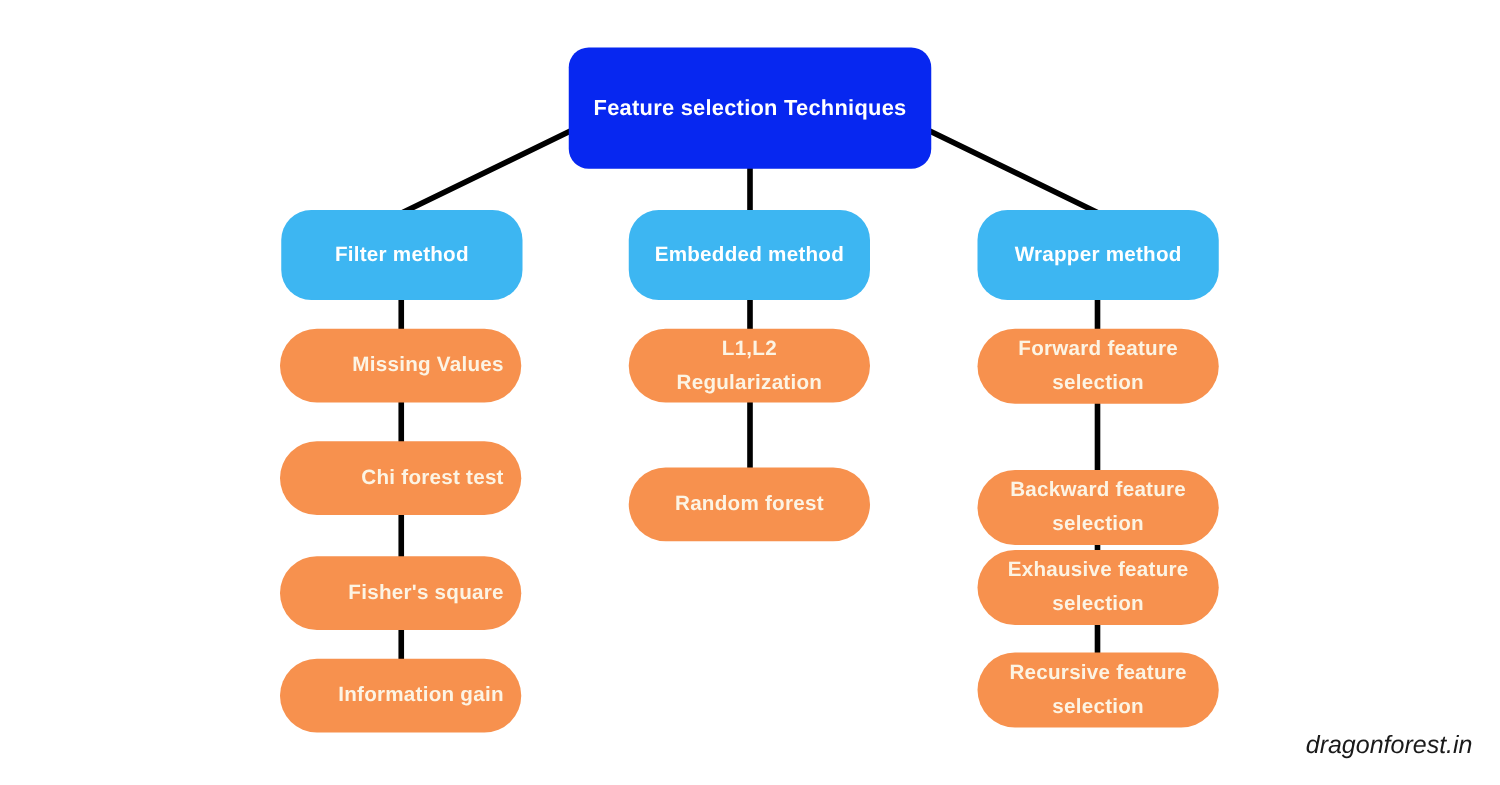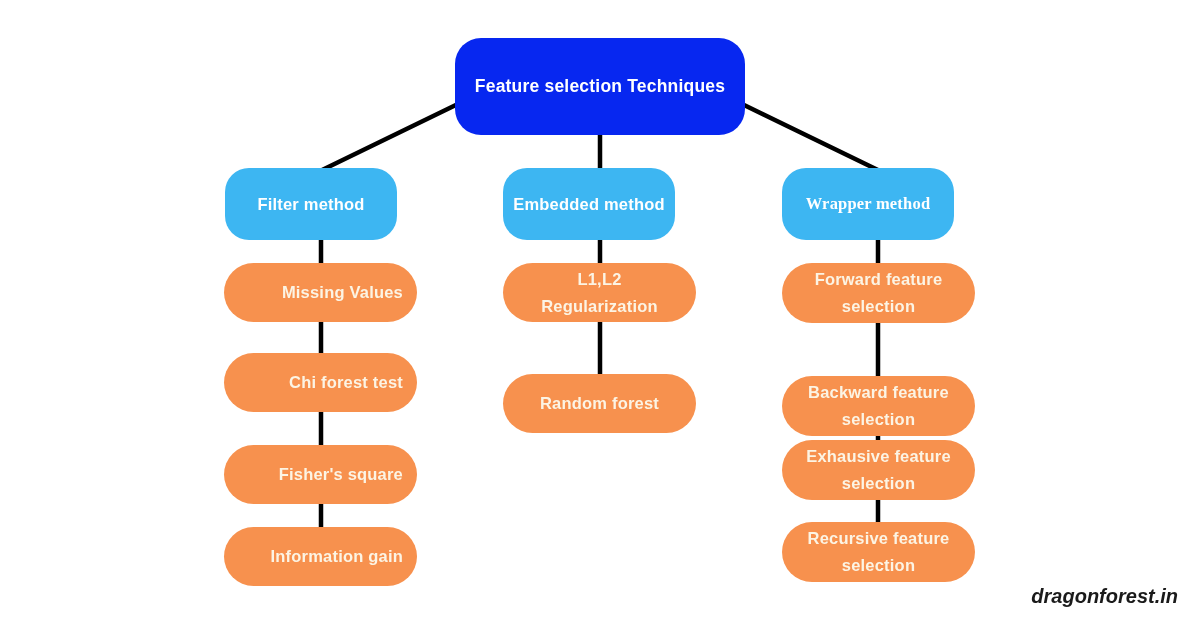--- a/index.html
+++ b/index.html
@@ -30,35 +30,35 @@
     align-items: center;
     justify-content: center;
     text-align: center;
     font-weight: bold;
     letter-spacing: 0.2px;
   }
   .node-root {
     left: 455px; top: 38px;
     width: 290px; height: 97px;
     background: #0727f0;
-    border-radius: 26px;
+    border-radius: 16px;
     color: #ffffff;
     font-size: 17.5px;
     text-align: right;
   }
   .node-branch {
-    width: 172px; height: 72px;
+    width: 193px; height: 72px;
     background: #3db6f2;
     border-radius: 24px;
     color: #ffffff;
     font-size: 16.5px;
   }
   .branch-filter   { left: 225px; top: 168px; }
   .branch-embedded { left: 503px; top: 168px; }
-  .branch-wrapper  { left: 782px; top: 168px; font-family: Liberation Serif, serif; }
+  .branch-wrapper  { left: 782px; top: 168px; }
   .node-leaf {
     width: 193px; height: 59px;
     background: #f7914e;
     border-radius: 30px;
     color: #fcf4e4;
     font-size: 16.5px;
     line-height: 1.62;
     padding: 0 14px;
   }
   .leaf-tall { height: 60px; }
@@ -73,21 +73,21 @@
   .r2b { top: 374px; }
   .r3a { top: 263px; }
   .r3b { top: 350px; margin-top: 26px; }
   .r3c { top: 440px; }
   .r3d { top: 522px; }
   .watermark {
     position: absolute;
     z-index: 2;
     right: 22px; top: 585px;
     font-size: 20px;
-    font-weight: bold;
+    font-weight: normal;
     font-style: italic;
     color: #1a1a1a;
   }
 </style>
 </head>
 <body>
 
 <div class="canvas">
 
   <svg class="lines" viewBox="0 0 1200 628">

